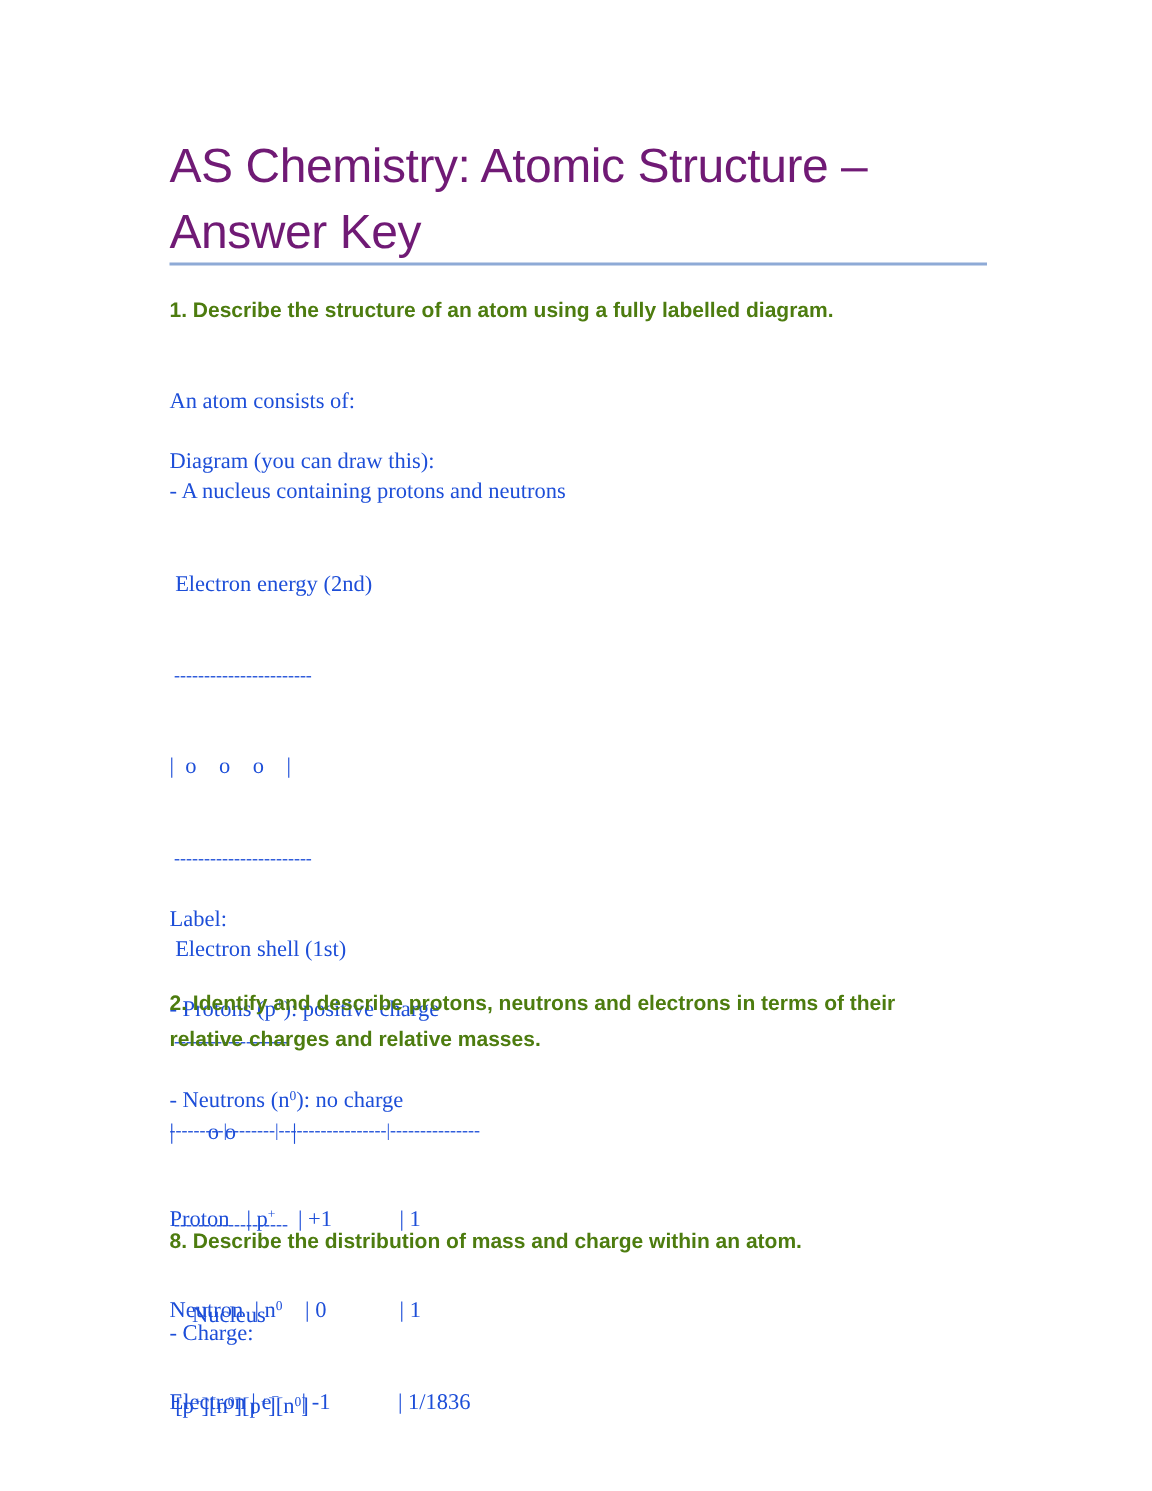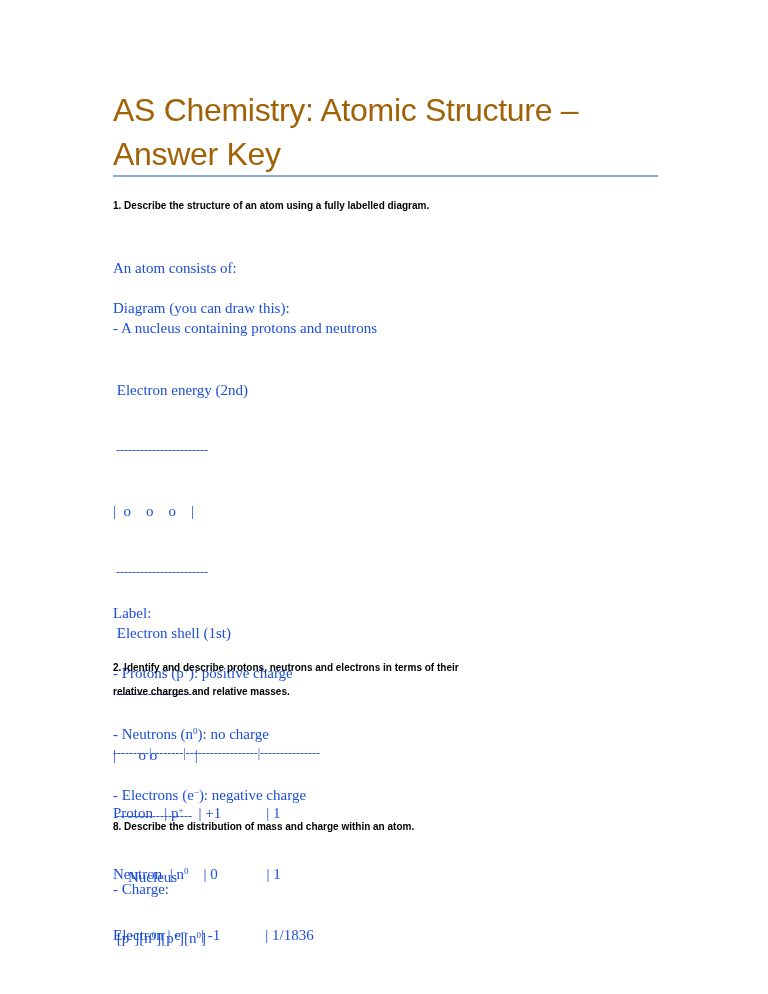--- a/index.html
+++ b/index.html
@@ -1,31 +1,31 @@
 <!DOCTYPE html>
 <html><head>
 <meta charset="utf-8">
 <style>
   html, body { margin: 0; padding: 0; background: #ffffff; }
   body { width: 768px; height: 994px; position: relative; overflow: hidden; }
   .page { position: absolute; left: 113px; top: 0; width: 545px; }
   .title {
     position: absolute; left: 0; top: 88px; width: 545px;
     font-family: "Liberation Sans", sans-serif;
-    font-size: 32px; line-height: 44px; color: #a16207;
+    font-size: 32px; line-height: 44px; color: #701a75;
     margin: 0; font-weight: normal; letter-spacing: -0.3px;
   }
   .rule {
     position: absolute; left: 0; top: 175px; width: 545px; height: 2px;
     background: #8eaad6;
   }
   .h {
     position: absolute; left: 0;
     font-family: "Liberation Sans", sans-serif; font-weight: bold;
-    font-size: 10px; color: #000000; margin: 0; line-height: 20px;
+    font-size: 14px; color: #4d7c0f; margin: 0; line-height: 20px;
   }
   .body {
     position: absolute; left: 0;
     font-family: "Liberation Serif", serif; font-size: 15px;
     color: #1d4ed8; line-height: 20.3px; margin: 0; white-space: pre;
   }
   .line { display: block; height: 20.3px; }
   sup { font-size: 9px; line-height: 0; vertical-align: 5px; }
 </style>
 </head>
@@ -55,21 +55,20 @@
     <span class="line">|      o o          |</span>
     <span class="line" style="font-size:12px"> -------------------</span>
     <span class="line">    Nucleus</span>
     <span class="line"><span> [p</span><sup>+</sup><span>][n</span><sup>0</sup><span>][p</span><sup>+</sup><span>][n</span><sup>0</sup><span>]</span></span>
   </div>
 
   <div class="body" style="top:562px">
     <span class="line">Label:</span>
     <span class="line"><span>- Protons (p</span><sup>+</sup><span>): positive charge</span></span>
     <span class="line"><span>- Neutrons (n</span><sup>0</sup><span>): no charge</span></span>
-    <span class="line"><span>- Electrons (e</span><sup>−</sup><span>): negative charge</span></span>
   </div>
 
   <h2 class="h" style="top:656px; line-height:24px">
     <span>2. Identify and describe protons, neutrons and electrons in terms of their</span><br>
     <span>relative charges and relative masses.</span>
   </h2>
   <div class="body" style="top:702px">
     <span class="line" style="font-size:12px">---------|--------|------------------|---------------</span>
     <span class="line"><span>Proton   | p</span><sup>+</sup><span>    | +1            | 1</span></span>
     <span class="line"><span>Neutron  | n</span><sup>0</sup><span>    | 0             | 1</span></span>

